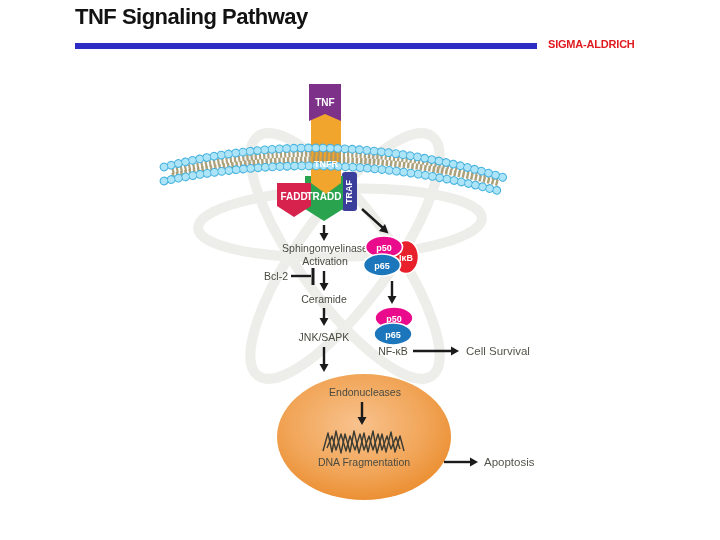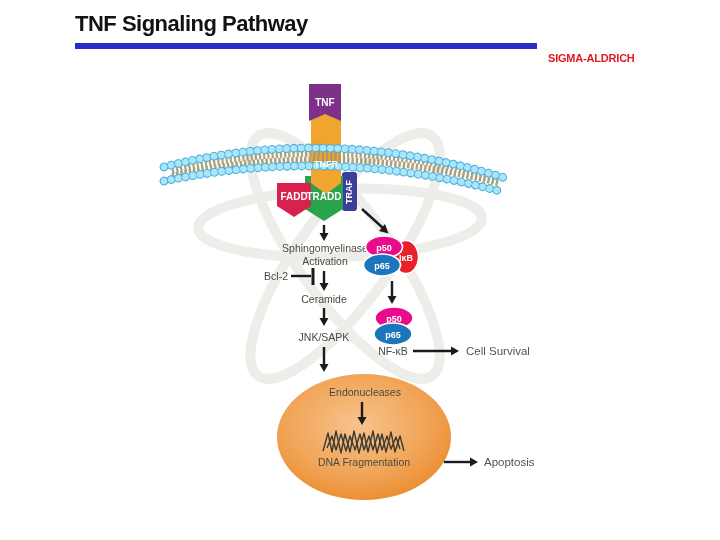--- a/index.html
+++ b/index.html
@@ -1,26 +1,26 @@
 <!DOCTYPE html>
 <html><head>
 <meta charset="utf-8">
 <style>
   html,body{margin:0;padding:0;}
   body{
     width:720px;height:540px;background:#ffffff;position:relative;overflow:hidden;
     font-family:"Liberation Sans", sans-serif;
   }
   .slide-title{
-    position:absolute;left:75px;top:11px;font-size:22px;font-weight:bold;
+    position:absolute;left:75px;top:4px;font-size:22px;font-weight:bold;
     color:#121212;letter-spacing:-0.5px;white-space:nowrap;
   }
   .accent-bar{position:absolute;left:75px;top:43px;width:462px;height:6px;background:#2D2DC5;}
   .brand{
-    position:absolute;left:548px;top:52px;width:120px;font-size:11px;font-weight:bold;
+    position:absolute;left:548px;top:38px;width:120px;font-size:11px;font-weight:bold;
     color:#E01A1F;letter-spacing:-0.2px;white-space:nowrap;
   }
   svg{position:absolute;left:0;top:0;}
   .lbl{font-size:10.5px;fill:#4A4A40;}
   .lbl-big{font-size:11.5px;fill:#54544C;}
   .node-lbl{font-size:10px;font-weight:bold;fill:#ffffff;}
   .node-lbl-sm{font-size:9px;font-weight:bold;fill:#ffffff;}
   .arrow{stroke:#1b1b1b;stroke-width:2.4;}
   .arrowhead{fill:#1b1b1b;stroke:none;}
   .watermark{fill:none;stroke:#EDEDEA;stroke-width:10;}

